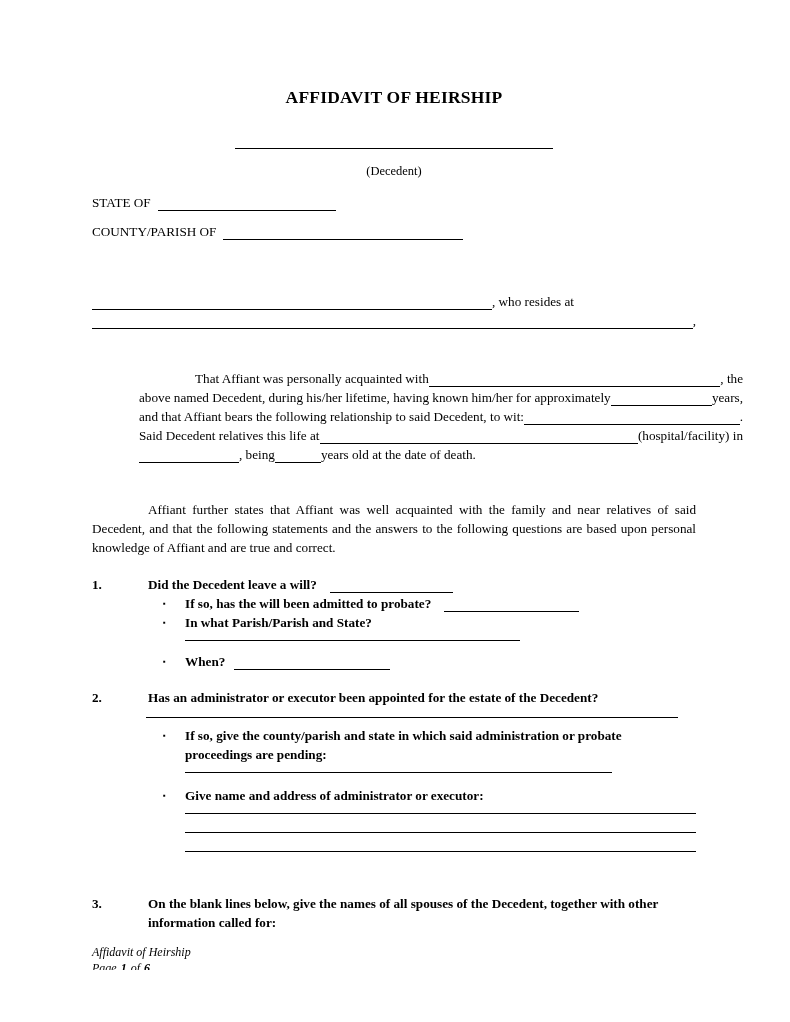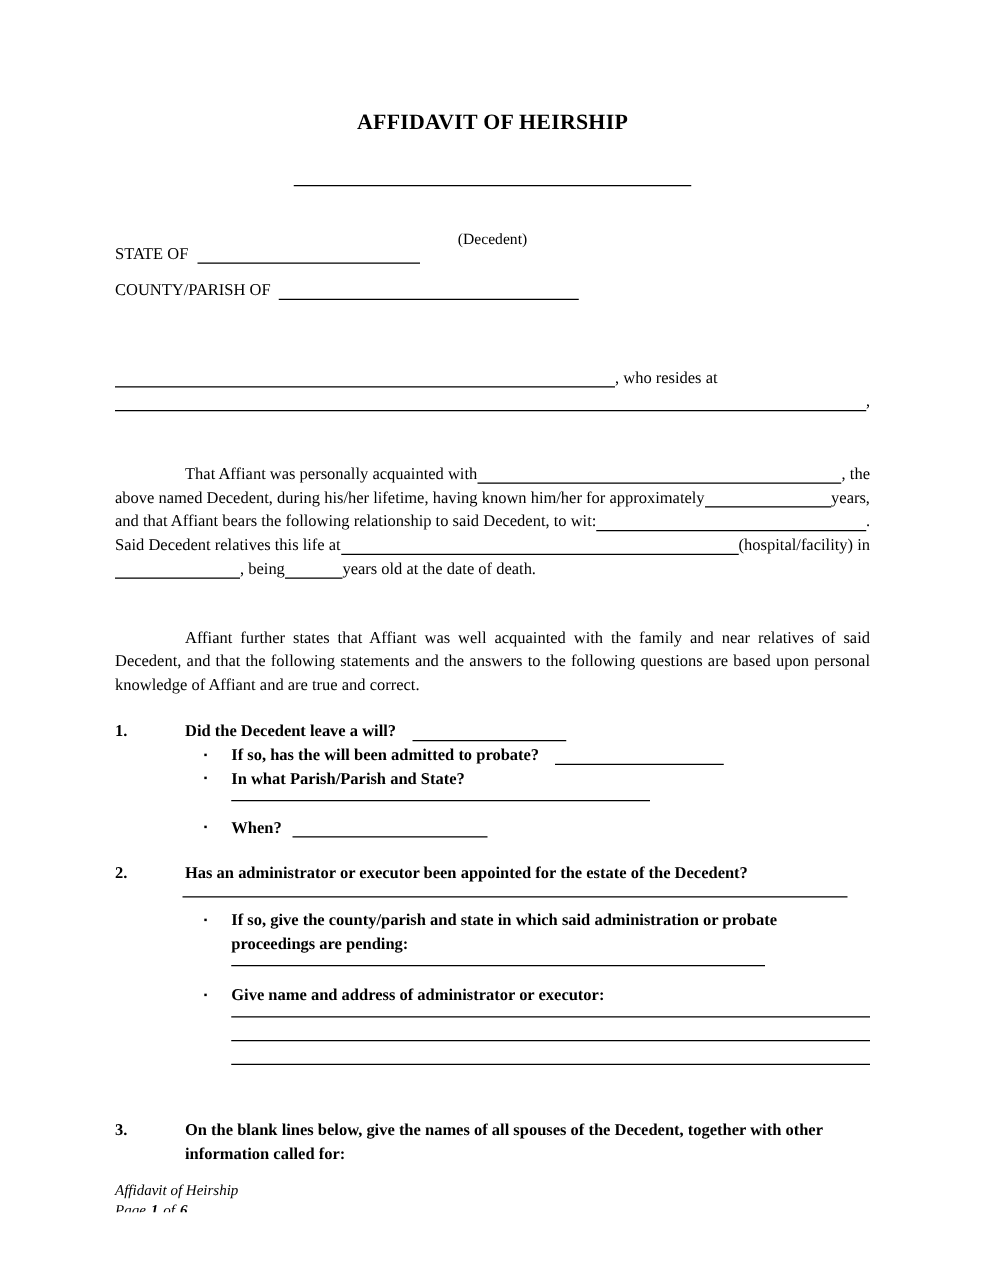--- a/index.html
+++ b/index.html
@@ -35,21 +35,21 @@
   .fgap{width:4px;flex:none;}
 </style>
 </head>
 <body>
 
 <div class="page">
 
   <div class="abs col center title" style="top:88px;">AFFIDAVIT OF HEIRSHIP</div>
 
   <div class="rule" style="top:148px;left:235px;width:318px;"></div>
-  <div class="abs col center caption" style="top:162px;margin-top:20px;">(Decedent)</div>
+  <div class="abs col center caption" style="top:162px;">(Decedent)</div>
 
   <div class="abs col row" style="top:193px;">
     <span class="txt">STATE OF</span>
     <span class="blank" style="width:178px;margin-left:7px;"></span>
   </div>
 
   <div class="abs col row" style="top:222px;">
     <span class="txt">COUNTY/PARISH OF</span>
     <span class="blank" style="width:240px;margin-left:7px;"></span>
   </div>
@@ -58,21 +58,21 @@
     <div class="row">
       <span class="blank" style="width:400px;"></span>
       <span class="txt">, who resides at</span>
     </div>
     <div class="row">
       <span class="blank grow"></span>
       <span class="txt">,</span>
     </div>
   </div>
 
-  <div class="abs col" style="top:369px;">
+  <div class="abs col" style="top:369px;margin-left:47px;">
     <div class="row">
       <span class="spacer" style="width:56px;"></span>
       <span class="txt">That Affiant was personally acquainted with</span>
       <span class="blank grow"></span>
       <span class="txt">, the</span>
     </div>
     <div class="row">
       <span class="txt">above named Decedent, during his/her lifetime, having known him/her for approximately</span>
       <span class="blank grow"></span>
       <span class="txt">years,</span>

